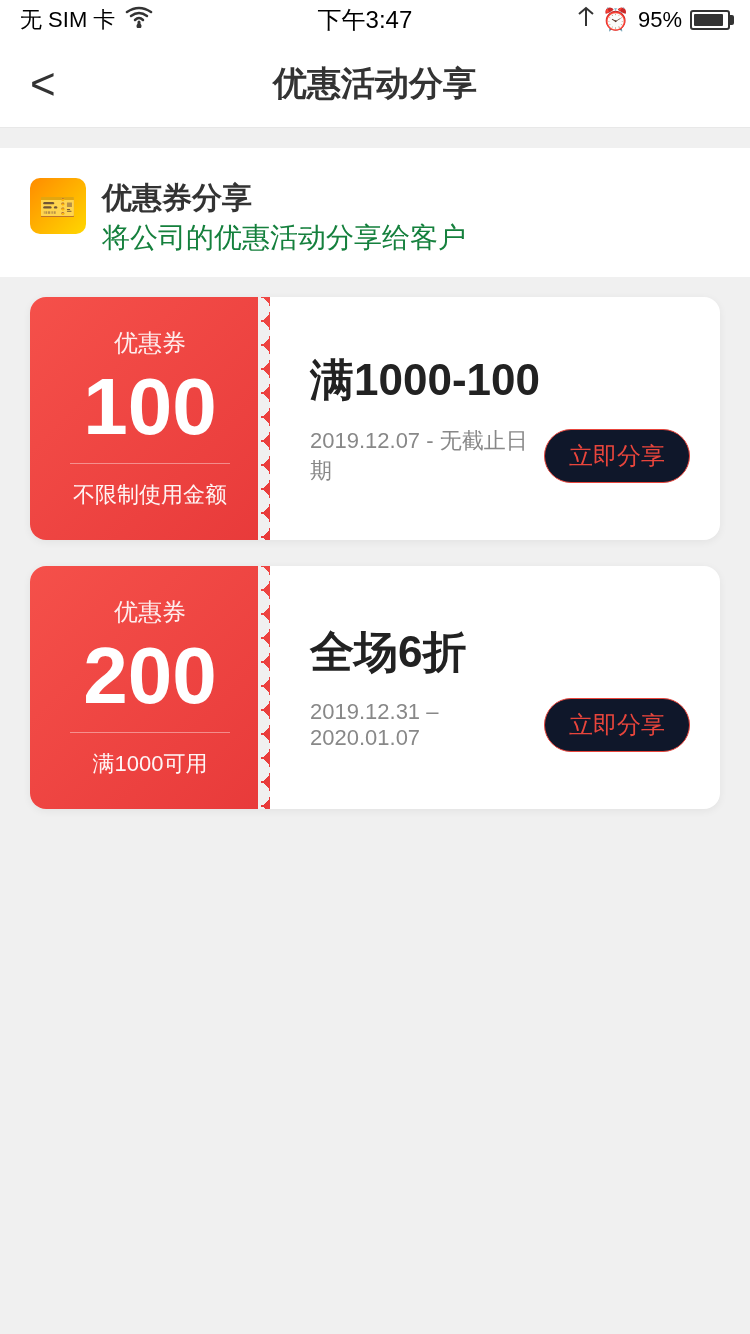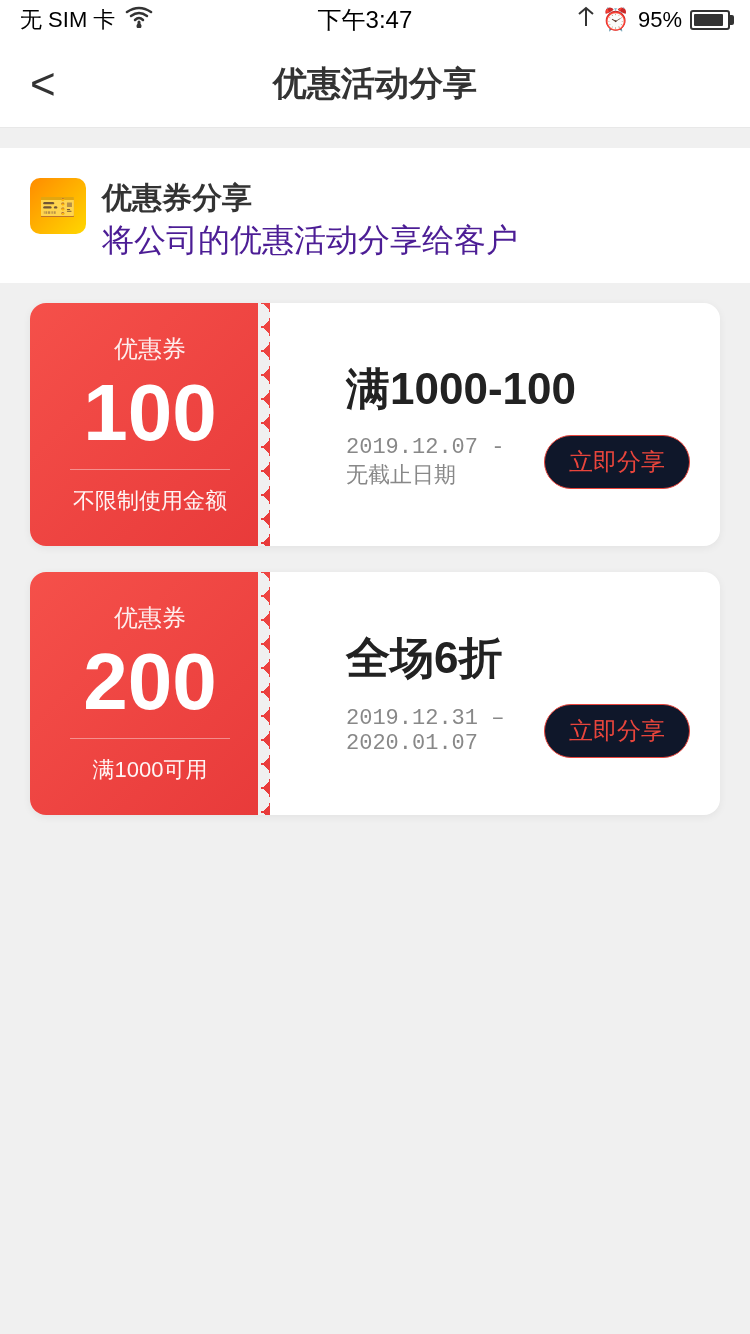--- a/index.html
+++ b/index.html
@@ -118,22 +118,22 @@
       display: flex;
       flex-direction: column;
       gap: 0;
     }
     .section-title {
       font-size: 30px;
       font-weight: 600;
       color: #333;
     }
     .section-desc {
-      font-size: 32px;
-      color: #4c1d95;
+      font-size: 28px;
+      color: #15803d;
     }
 
     
     .coupon-list {
       padding: 20px 30px;
       display: flex;
       flex-direction: column;
       gap: 6px;
       background: #f0f0f0;
     }
@@ -201,38 +201,36 @@
     }
 
     
     .coupon-right {
       flex: 1;
       padding: 30px 30px 30px 40px;
       display: flex;
       flex-direction: column;
       justify-content: center;
       gap: 16px;
-      margin-left: 36px;
     }
     .coupon-name {
       font-size: 44px;
       font-weight: 700;
       color: #222;
     }
     .coupon-meta {
       display: flex;
       align-items: center;
       justify-content: space-between;
       gap: 10px;
     }
     .coupon-date {
       font-size: 22px;
       color: #888;
       flex: 1;
-      font-family: Liberation Mono, monospace;
     }
     .share-btn {
       border: 1.5px solid #e8453c;
       border-radius: 30px;
       padding: 10px 24px;
       font-size: 24px;
       color: #e8453c;
       background: #0f172a;
       cursor: pointer;
       white-space: nowrap;

